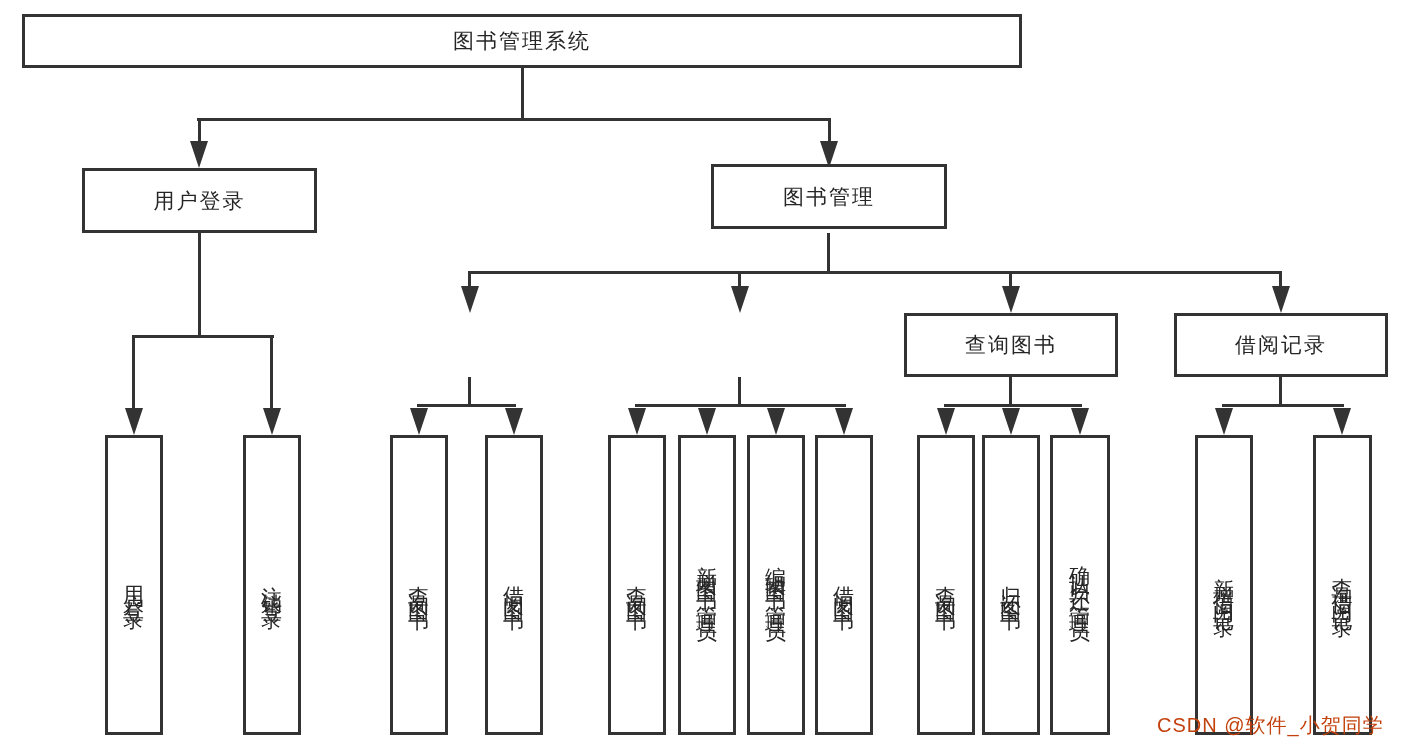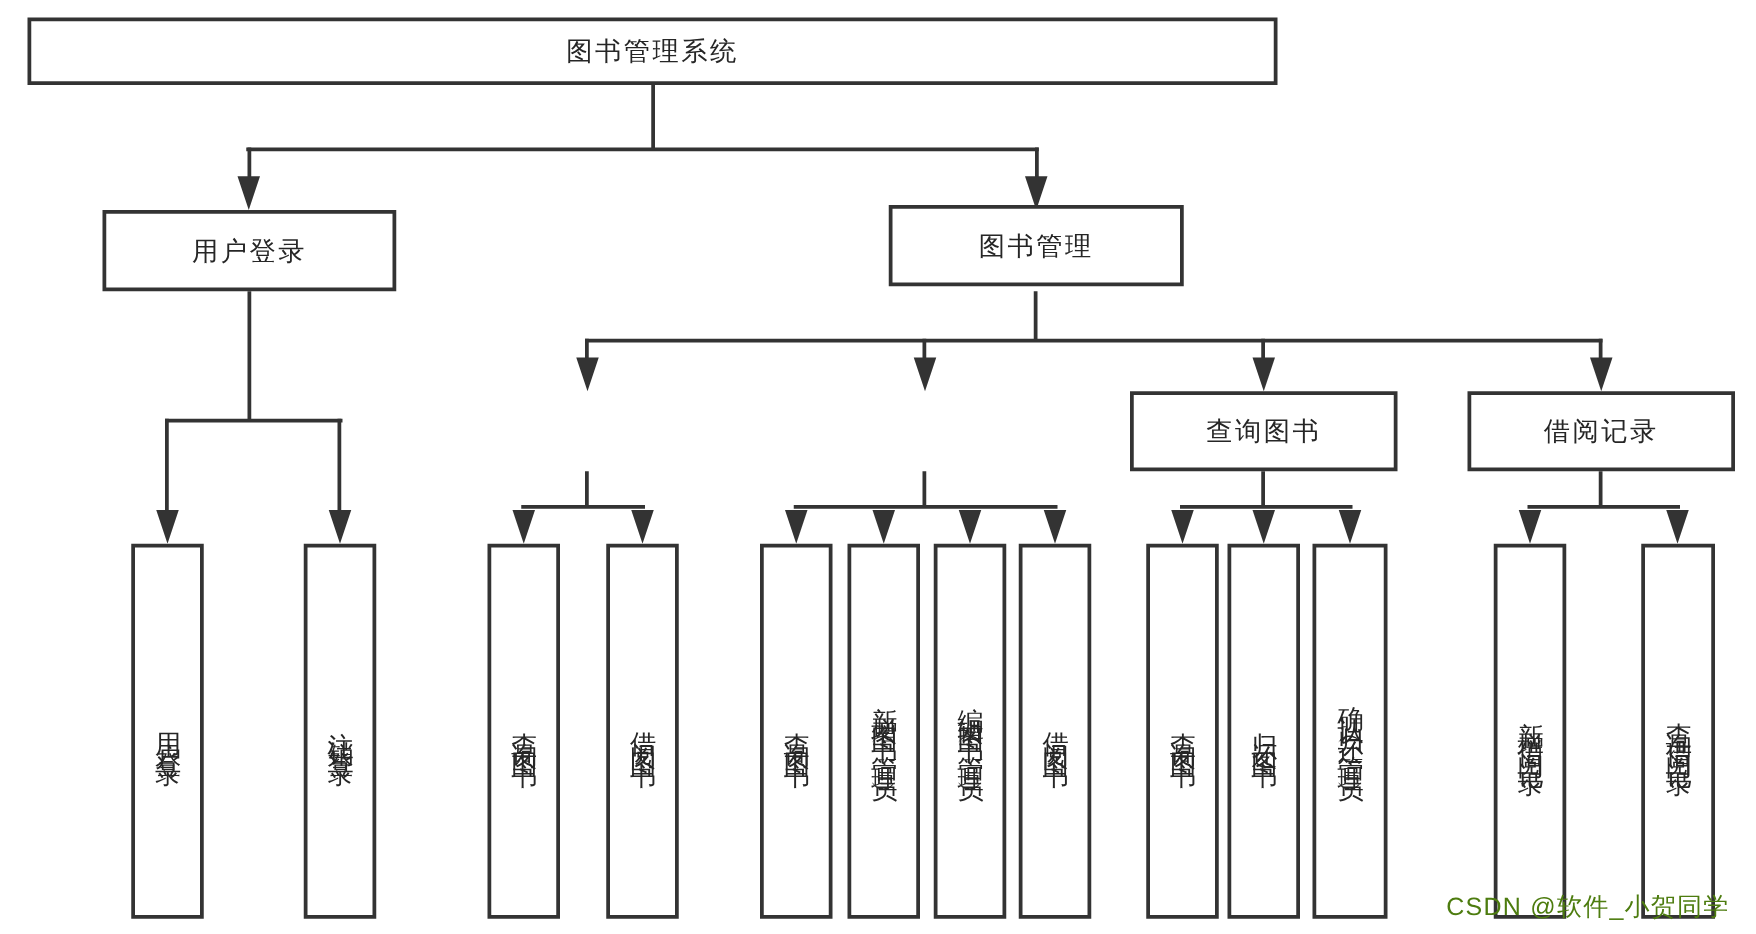--- a/index.html
+++ b/index.html
@@ -44,21 +44,21 @@
     border-left: 9px solid transparent;
     border-right: 9px solid transparent;
     border-top: 27px solid #333333;
   }
   .watermark {
     position: absolute;
     left: 1157px;
     top: 712px;
     font-size: 20px;
     letter-spacing: 1px;
-    color: #4d7c0f;
+    color: #c2410c;
     z-index: 5;
     white-space: nowrap;
   }
 </style>
 </head>
 <body>
 
 <div class="canvas">
 
   <div class="box" style="left:22px; top:14px; width:1000px; height:54px;text-align:right;">

